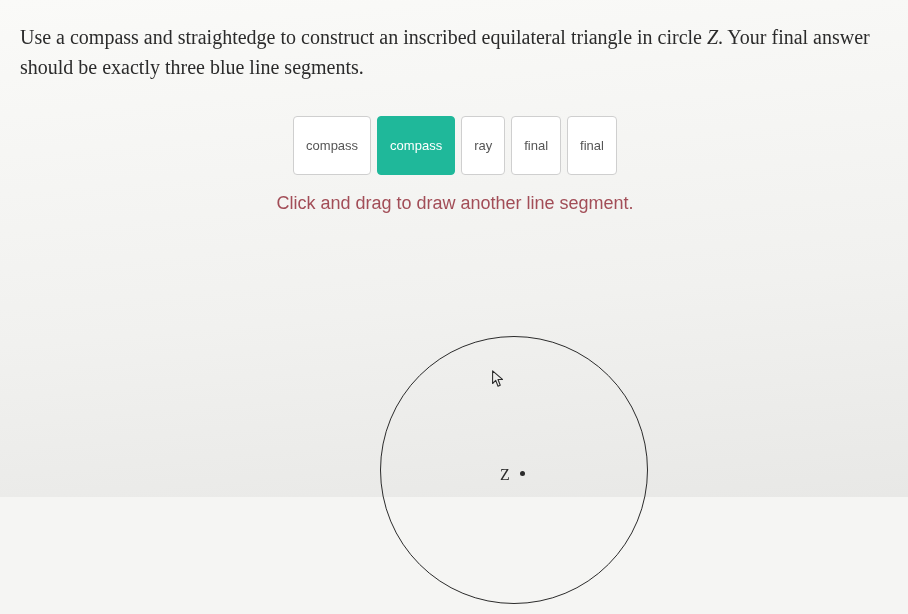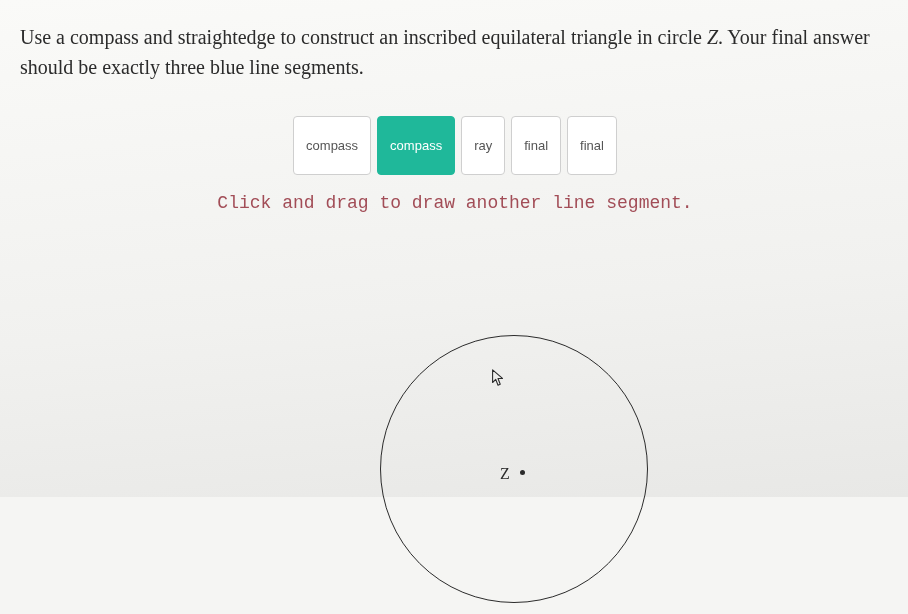--- a/index.html
+++ b/index.html
@@ -52,21 +52,21 @@
   .tool-btn.active {
     background: #1fb89a;
     color: #fff;
     border-color: #1fb89a;
   }
   .hint {
     margin-top: 18px;
     text-align: center;
     color: #a24d57;
     font-size: 18px;
-    font-family: Liberation Mono, monospace;
+    font-family: Liberation Sans, sans-serif;
   }
   .canvas-area {
     position: relative;
     width: 100%;
     height: 430px;
   }
   .circle {
     position: absolute;
     width: 268px;
     height: 268px;

